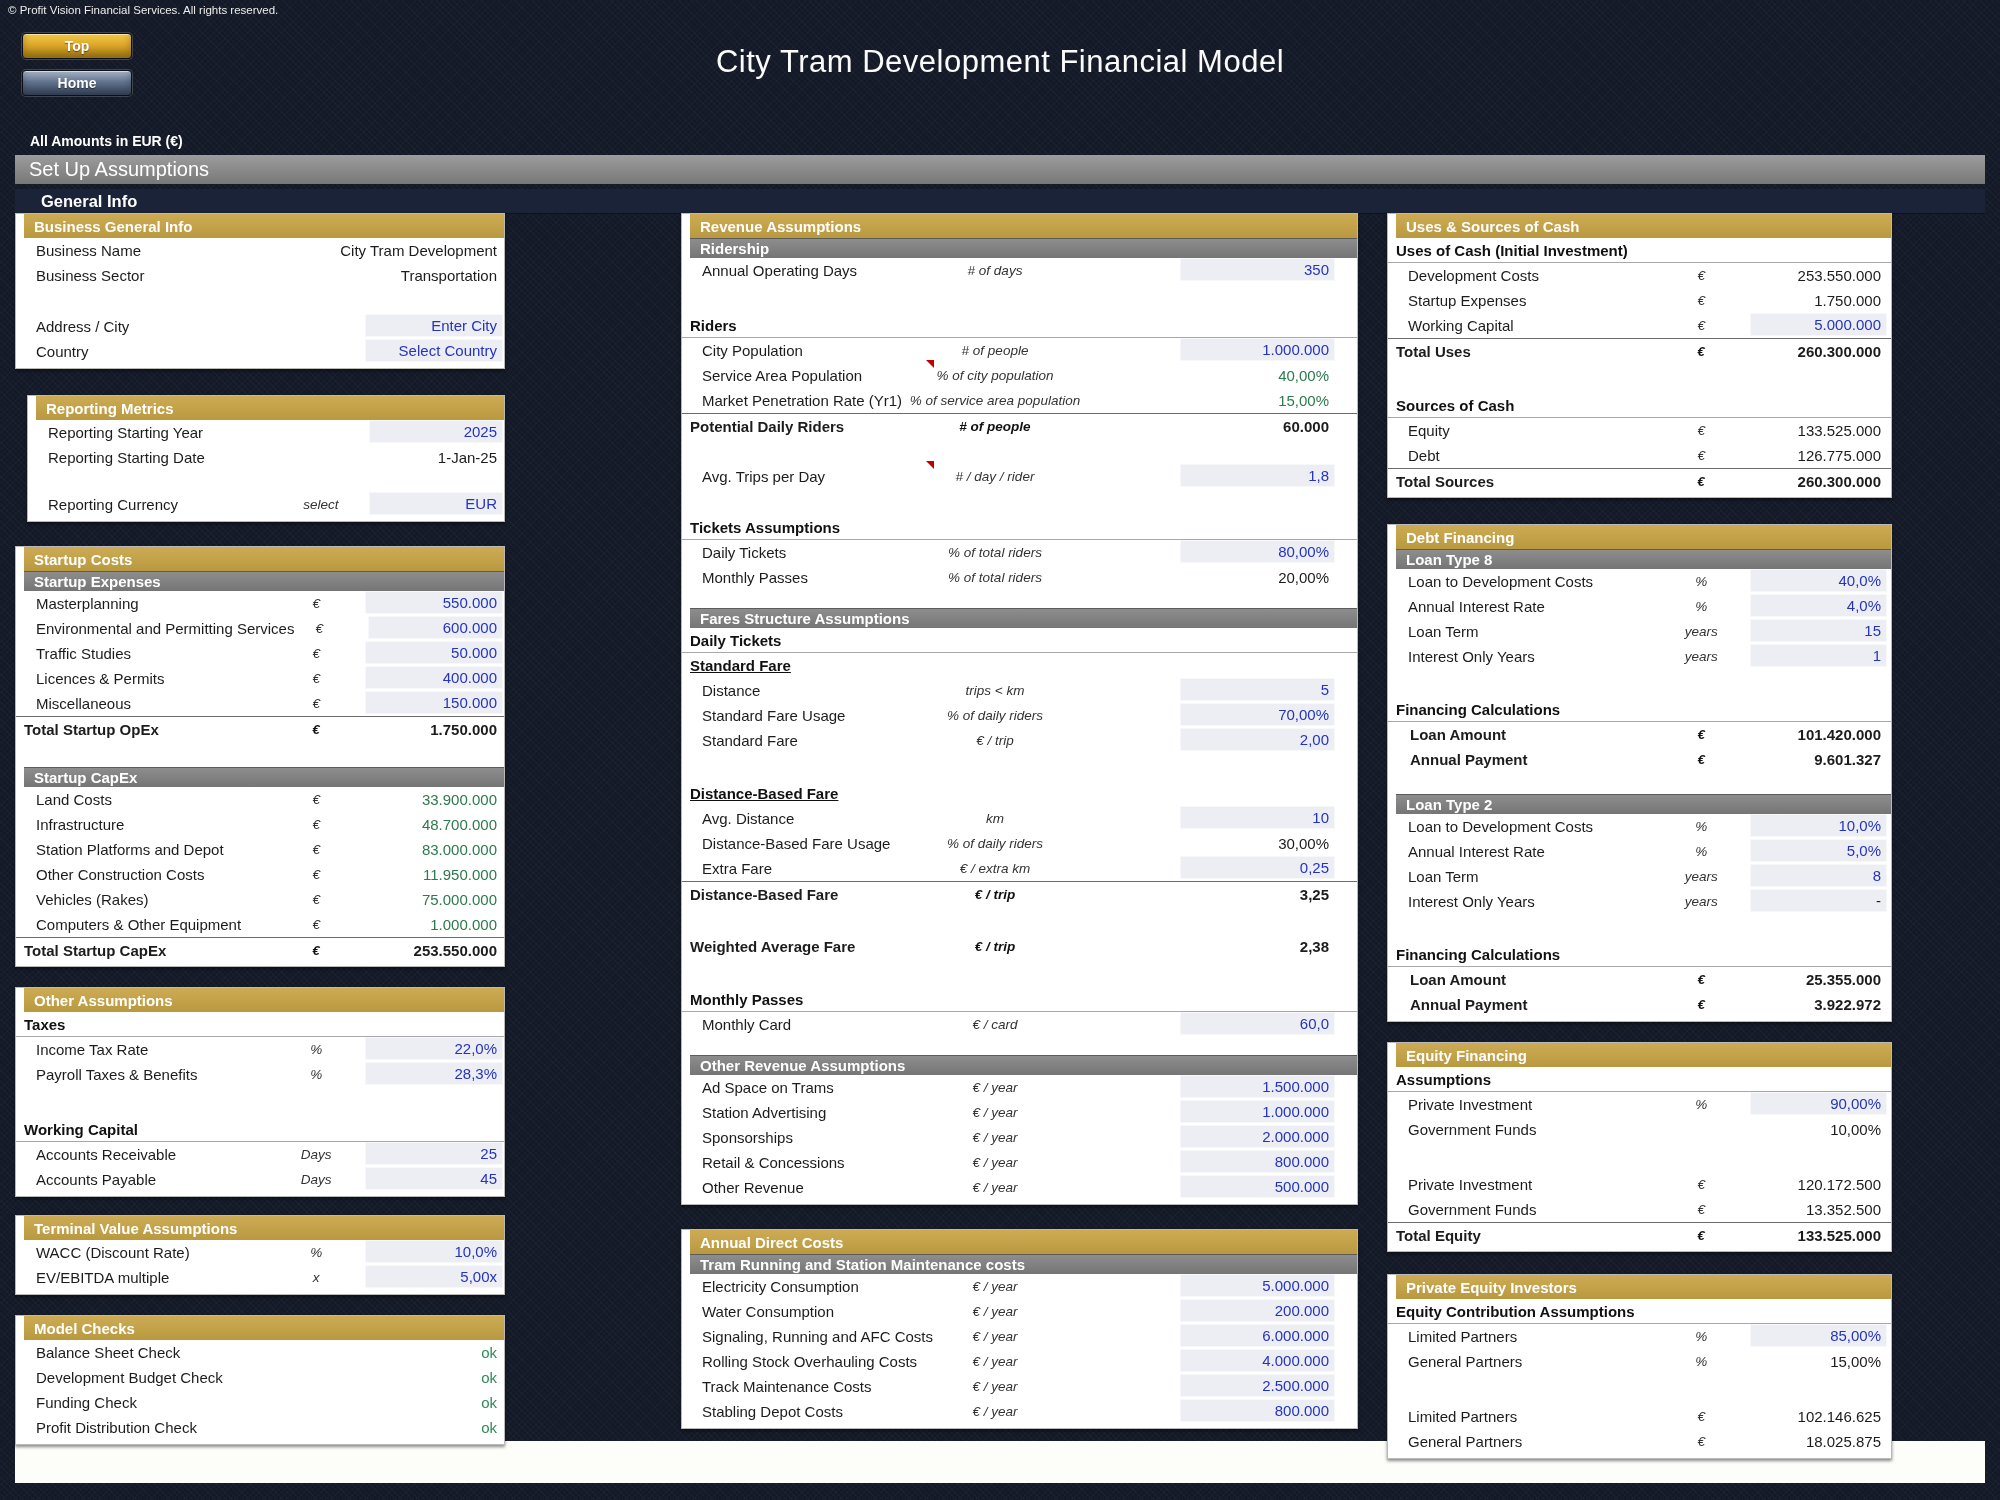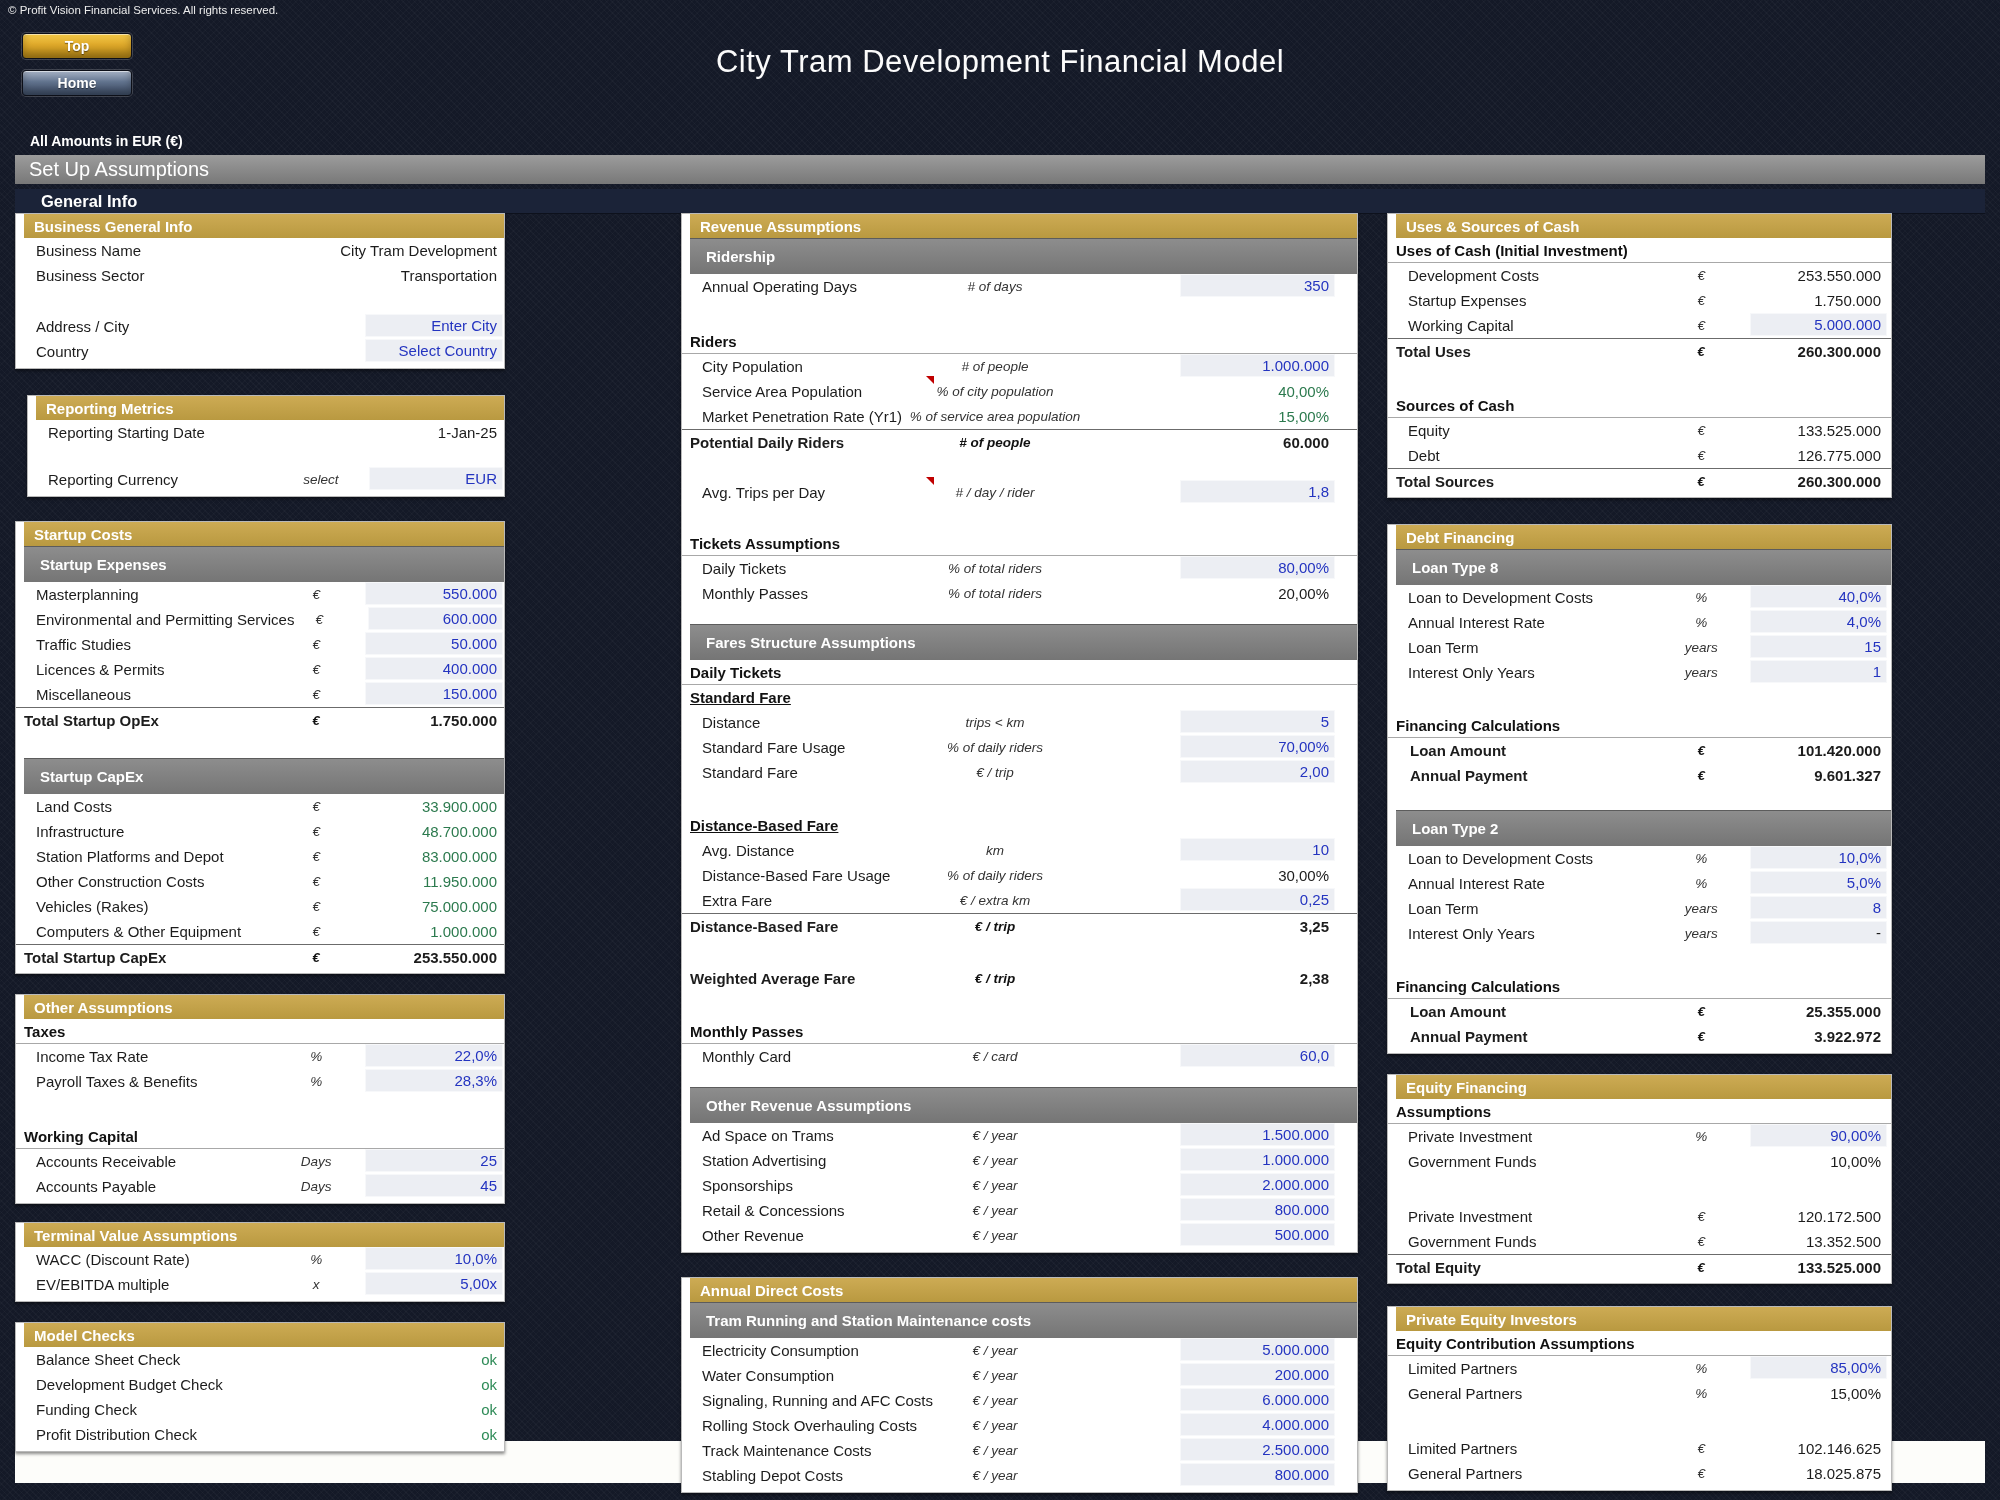--- a/index.html
+++ b/index.html
@@ -35,21 +35,21 @@
   .col-m { left:681px;  width:677px; --lw:223px; --uw:180px; --vw:155px; --pr:22px; }
   .col-r { left:1387px; width:505px; --lw:270px; --uw:100px; --vw:140px; --pr:4px;  }
 
   .panel { background:#fff; border:1px solid #b9b9b9; padding-bottom:4px;
            box-shadow:0 2px 3px rgba(0,0,0,.45); }
   .sec-header { height:24px; display:flex; align-items:center;
                 background:linear-gradient(#cdab54,#b99940); color:#fff; font-weight:bold;
                 font-size:15px; padding-left:10px; margin-left:8px; }
   .sub { height:25px; display:flex; align-items:center; font-weight:bold; font-size:15px; color:#111; }
   .sub-band { background:linear-gradient(#8d8d8d,#757575); color:#fff; margin-left:8px;
-              padding-left:16px; height:36px; border-top:1px solid #5c5c5c; }
+              padding-left:10px; height:20px; border-top:1px solid #5c5c5c; }
   .sub-bold { padding-left:8px; border-bottom:1px solid #a8a8a8; }
   .sub-line { padding-left:8px; text-decoration:underline; }
 
   .row { display:flex; align-items:stretch; height:25px; position:relative;
          font-size:15px; padding-right:var(--pr); }
   .row .lab  { width:var(--lw); padding-left:20px; display:flex; align-items:center;
                color:#1c1c1c; white-space:nowrap; overflow:visible; }
   .row .unit { width:var(--uw); display:flex; align-items:center; justify-content:center;
                font-style:italic; font-size:13.5px; color:#333; white-space:nowrap; }
   .row .val  { margin-left:auto; width:var(--vw); display:flex; align-items:center;
@@ -101,20 +101,25 @@
         </div>
         <div class="row i">
           <div class="lab">Country</div>
           <div class="unit"></div>
           <div class="val bg blue">Select Country</div>
         </div>
       </div>
       <div class="panel" style="margin-bottom: 24px; margin-left: 12px;">
         <div class="sec-header">Reporting Metrics</div>
         <div class="row i">
+          <div class="lab">Reporting Starting Year</div>
+          <div class="unit"></div>
+          <div class="val bg blue">2025</div>
+        </div>
+        <div class="row i">
           <div class="lab">Reporting Starting Date</div>
           <div class="unit"></div>
           <div class="val black">1-Jan-25</div>
         </div>
         <div class="sp" style="height: 22px;"></div>
         <div class="row i">
           <div class="lab">Reporting Currency</div>
           <div class="unit">select</div>
           <div class="val bg blue">EUR</div>
         </div>

